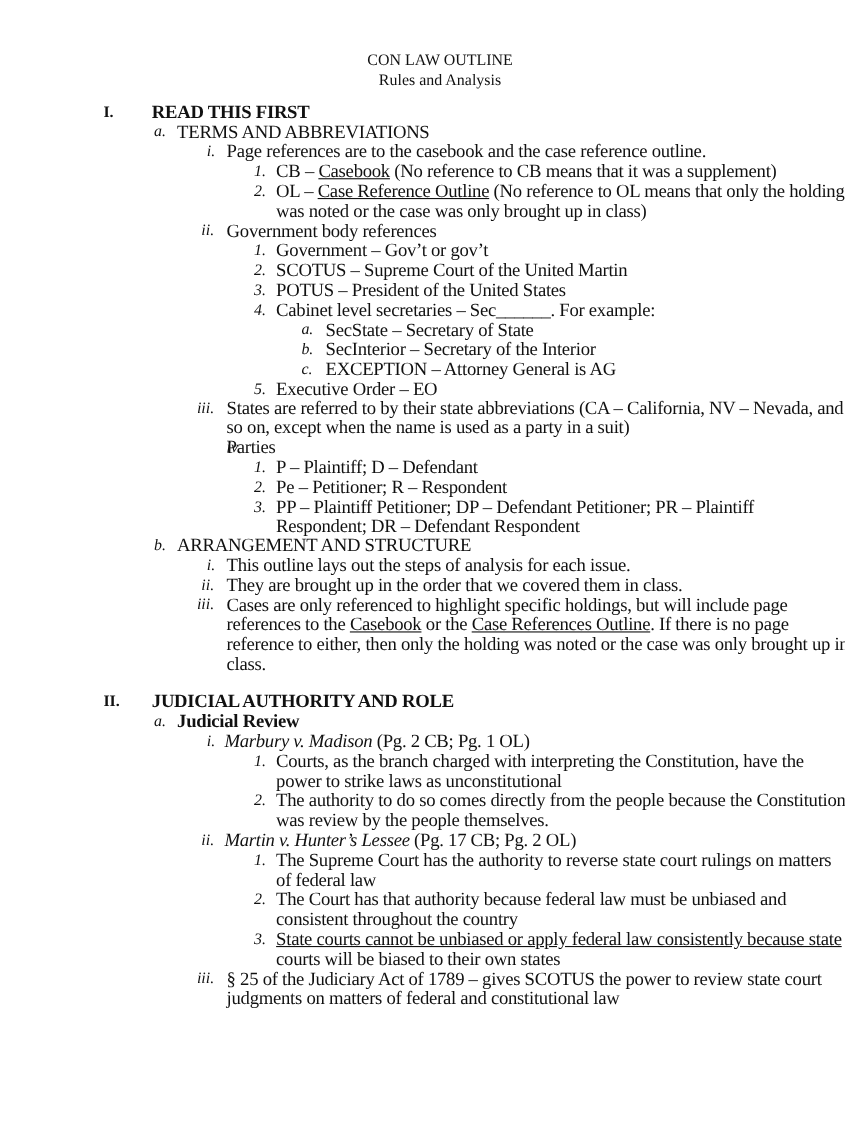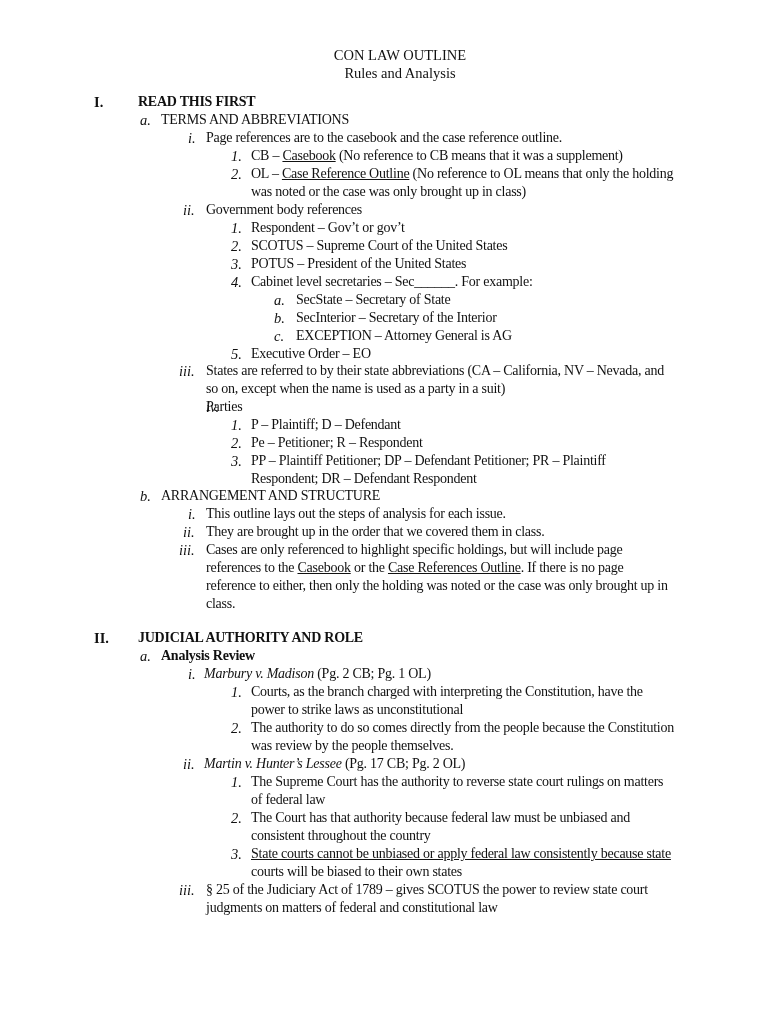--- a/index.html
+++ b/index.html
@@ -4,21 +4,21 @@
 <style>
   html, body { margin: 0; padding: 0; background: #ffffff; }
   body {
     width: 768px; height: 1024px; position: relative; overflow: hidden;
     font-family: "Liberation Serif", "DejaVu Serif", serif;
     color: #111111;
     font-size: 14.5px;
   }
   .page { position: absolute; left: 16px; top: 0; width: 768px; height: 1024px; }
   .title { position: absolute; left: 0; width: 768px; text-align: center; font-size: 14.5px; line-height: 18px; }
-  .line { position: absolute; white-space: nowrap; line-height: 18px; font-size: 14px; letter-spacing: -0.25px; text-align: center; }
+  .line { position: absolute; white-space: nowrap; line-height: 18px; font-size: 17px; letter-spacing: -0.25px; text-align: center; }
   .mk { position: absolute; white-space: nowrap; line-height: 18px; font-size: 14.5px; font-style: italic; }
   .mk.roman { font-style: normal; font-weight: bold; }
   .b { font-weight: bold; }
   .u { text-decoration: underline; }
   .it { font-style: italic; }
 </style>
 </head>
 <body>
 
 <div class="page">
@@ -39,23 +39,23 @@
   <div class="line" style="left:235px; top:147px;"><span>CB – </span><span class="u">Casebook</span><span> (No reference to CB means that it was a supplement)</span></div>
 
   <div class="mk" style="left:215px; top:165px;">2.</div>
   <div class="line" style="left:235px; top:165px;"><span>OL – </span><span class="u">Case Reference Outline</span><span> (No reference to OL means that only the holding</span></div>
   <div class="line" style="left:235px; top:183px;">was noted or the case was only brought up in class)</div>
 
   <div class="mk" style="left:167px; top:201px;">ii.</div>
   <div class="line" style="left:190px; top:201px;">Government body references</div>
 
   <div class="mk" style="left:215px; top:219px;">1.</div>
-  <div class="line" style="left:235px; top:219px;">Respondent – Gov’t or gov’t</div>
+  <div class="line" style="left:235px; top:219px;">Government – Gov’t or gov’t</div>
   <div class="mk" style="left:215px; top:237px;">2.</div>
-  <div class="line" style="left:235px; top:237px;">SCOTUS – Supreme Court of the United States</div>
+  <div class="line" style="left:235px; top:237px;">SCOTUS – Supreme Court of the United Martin</div>
   <div class="mk" style="left:215px; top:255px;">3.</div>
   <div class="line" style="left:235px; top:255px;">POTUS – President of the United States</div>
   <div class="mk" style="left:215px; top:273px;">4.</div>
   <div class="line" style="left:235px; top:273px;">Cabinet level secretaries – Sec______.  For example:</div>
 
   <div class="mk" style="left:258px; top:291px;">a.</div>
   <div class="line" style="left:280px; top:291px;">SecState – Secretary of State</div>
   <div class="mk" style="left:258px; top:309px;">b.</div>
   <div class="line" style="left:280px; top:309px;">SecInterior – Secretary of the Interior</div>
   <div class="mk" style="left:258px; top:327px;">c.</div>
@@ -89,21 +89,21 @@
   <div class="mk" style="left:163px; top:541px;">iii.</div>
   <div class="line" style="left:190px; top:541px;">Cases are only referenced to highlight specific holdings, but will include page</div>
   <div class="line" style="left:190px; top:559px;"><span>references to the </span><span class="u">Casebook</span><span> or the </span><span class="u">Case References Outline</span><span>.  If there is no page</span></div>
   <div class="line" style="left:190px; top:577px;">reference to either, then only the holding was noted or the case was only brought up in</div>
   <div class="line" style="left:190px; top:595px;">class.</div>
 
   <div class="mk roman" style="left:78px; top:629px;">II.</div>
   <div class="line b" style="left:122px; top:629px;">JUDICIAL AUTHORITY AND ROLE</div>
 
   <div class="mk" style="left:124px; top:647px;">a.</div>
-  <div class="line b" style="left:145px; top:647px;">Analysis Review</div>
+  <div class="line b" style="left:145px; top:647px;">Judicial Review</div>
 
   <div class="mk" style="left:172px; top:665px;">i.</div>
   <div class="line" style="left:188px; top:665px;"><span class="it">Marbury v. Madison</span><span> (Pg. 2 CB; Pg. 1 OL)</span></div>
 
   <div class="mk" style="left:215px; top:683px;">1.</div>
   <div class="line" style="left:235px; top:683px;">Courts, as the branch charged with interpreting the Constitution, have the</div>
   <div class="line" style="left:235px; top:701px;">power to strike laws as unconstitutional</div>
   <div class="mk" style="left:215px; top:719px;">2.</div>
   <div class="line" style="left:235px; top:719px;">The authority to do so comes directly from the people because the Constitution</div>
   <div class="line" style="left:235px; top:737px;">was review by the people themselves.</div>

